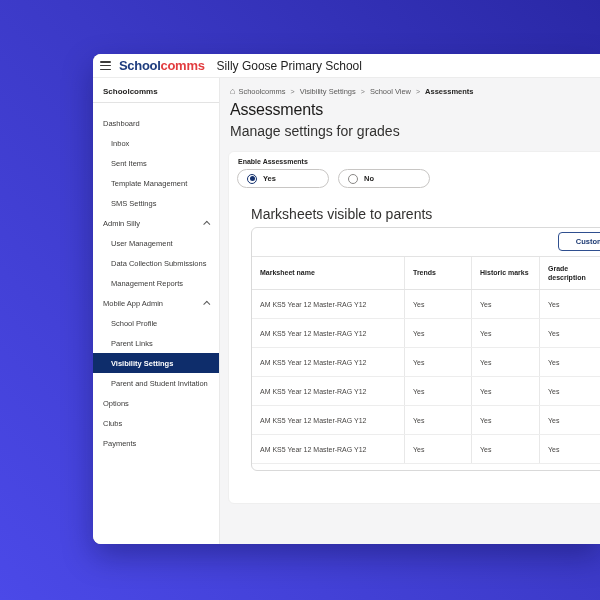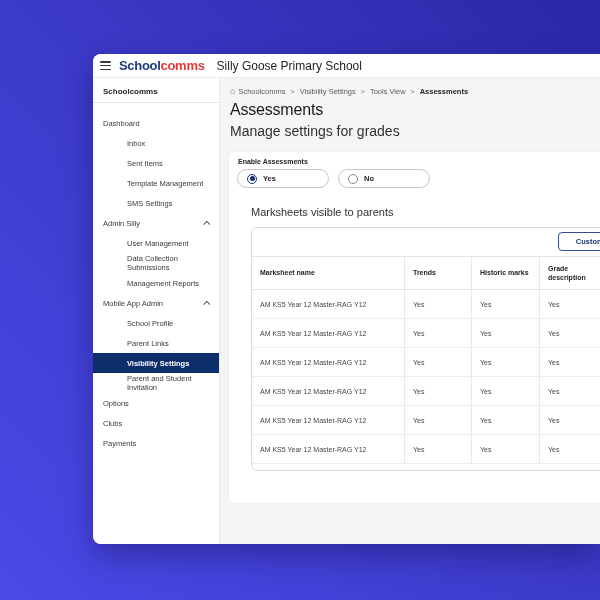--- a/index.html
+++ b/index.html
@@ -24,26 +24,26 @@
   .logo .blue { color:#1e3c7e; }
   .logo .red  { color:#e23c3f; }
   .school-name { margin-left:12px; font-size:12px; color:#1f1f1f; }
   
   .sidebar {
     position:absolute; left:0; top:24px; bottom:0; width:127px; background:#fff;
     border-right:1px solid #e9e9e9;
   }
   .side-hdr { padding:9px 0 6px 10px; font-size:8px; font-weight:700; color:#252423; }
   .side-divider { height:1px; background:#e3e3e3; }
-  .side-nav { padding-top:10px; }
+  .side-nav { padding-top:10px;text-align:right; }
   .side-item {
     height:20px; display:flex; align-items:center; padding-left:10px; padding-right:9px;
     font-size:7.5px; color:#3b3a39; cursor:pointer;
   }
-  .side-item.sub { padding-left:34px; }
+  .side-item.sub { padding-left:18px; }
   .side-item.selected { background:#0e2d6b; color:#fff; font-weight:700; }
   .chev {
     margin-left:auto; width:5px; height:5px;
     border-left:1.2px solid #5a5a5a; border-top:1.2px solid #5a5a5a;
     transform:rotate(45deg) translateY(1px);
   }
   
   .main { position:absolute; left:127px; top:24px; right:0; bottom:0; background:#f5f5f6; }
   .breadcrumb { position:absolute; left:10px; top:9px; display:flex; align-items:center; font-size:7.5px; color:#5c5b5a; white-space:nowrap; }
   .breadcrumb .home { font-size:9px; line-height:1; margin-right:3px; color:#5c5b5a; }
@@ -60,21 +60,21 @@
   .radio-group { position:absolute; left:8px; top:17px; display:flex; gap:9px; }
   .radio-pill {
     width:92px; height:19px; border:1px solid #c8c6c4; border-radius:10px; background:#fff;
     display:flex; align-items:center; padding-left:9px; gap:6px; cursor:pointer;
   }
   .radio-outer { width:10px; height:10px; border-radius:50%; border:1px solid #8a8886; background:#fff; display:flex; align-items:center; justify-content:center; }
   .radio-pill.sel .radio-outer { border:1.3px solid #16336f; }
   .radio-dot { width:5px; height:5px; border-radius:50%; background:transparent; }
   .radio-pill.sel .radio-dot { background:#16336f; }
   .radio-label { font-size:7.5px; font-weight:600; color:#252423; }
-  .mark-heading { position:absolute; left:22px; top:54px; font-size:11px; color:#323130; }
+  .mark-heading { position:absolute; left:22px; top:54px; font-size:14px; color:#323130; }
   .table-container {
     position:absolute; left:22px; top:75px; width:360px; height:244px;
     border:1px solid #d9d9d9; border-radius:6px; background:#fff;
   }
   .customise-btn {
     position:absolute; left:306px; top:4px; width:74px; height:19px;
     border:1px solid #2f4f8f; border-radius:4px; background:#fff;
     font-size:7.5px; font-weight:700; color:#1d3a73;
     display:flex; align-items:center; justify-content:center; cursor:pointer;
   }
@@ -163,21 +163,21 @@
   </div>
 
   <div class="main">
 
     <div class="breadcrumb">
       <span class="home">⌂</span>
     <span class="crumb">Schoolcomms</span>
         <span class="sep">&gt;</span>
         <span class="crumb">Visibility Settings</span>
         <span class="sep">&gt;</span>
-        <span class="crumb">Tools View</span>
+        <span class="crumb">School View</span>
         <span class="sep">&gt;</span>
         <span class="crumb current">Assessments</span>
       </div>
 
     <div class="page-title">Assessments</div>
     <div class="page-subtitle">Manage settings for grades</div>
 
     <div class="card">
       <div class="enable-label">Enable Assessments</div>
       <div class="radio-group">

